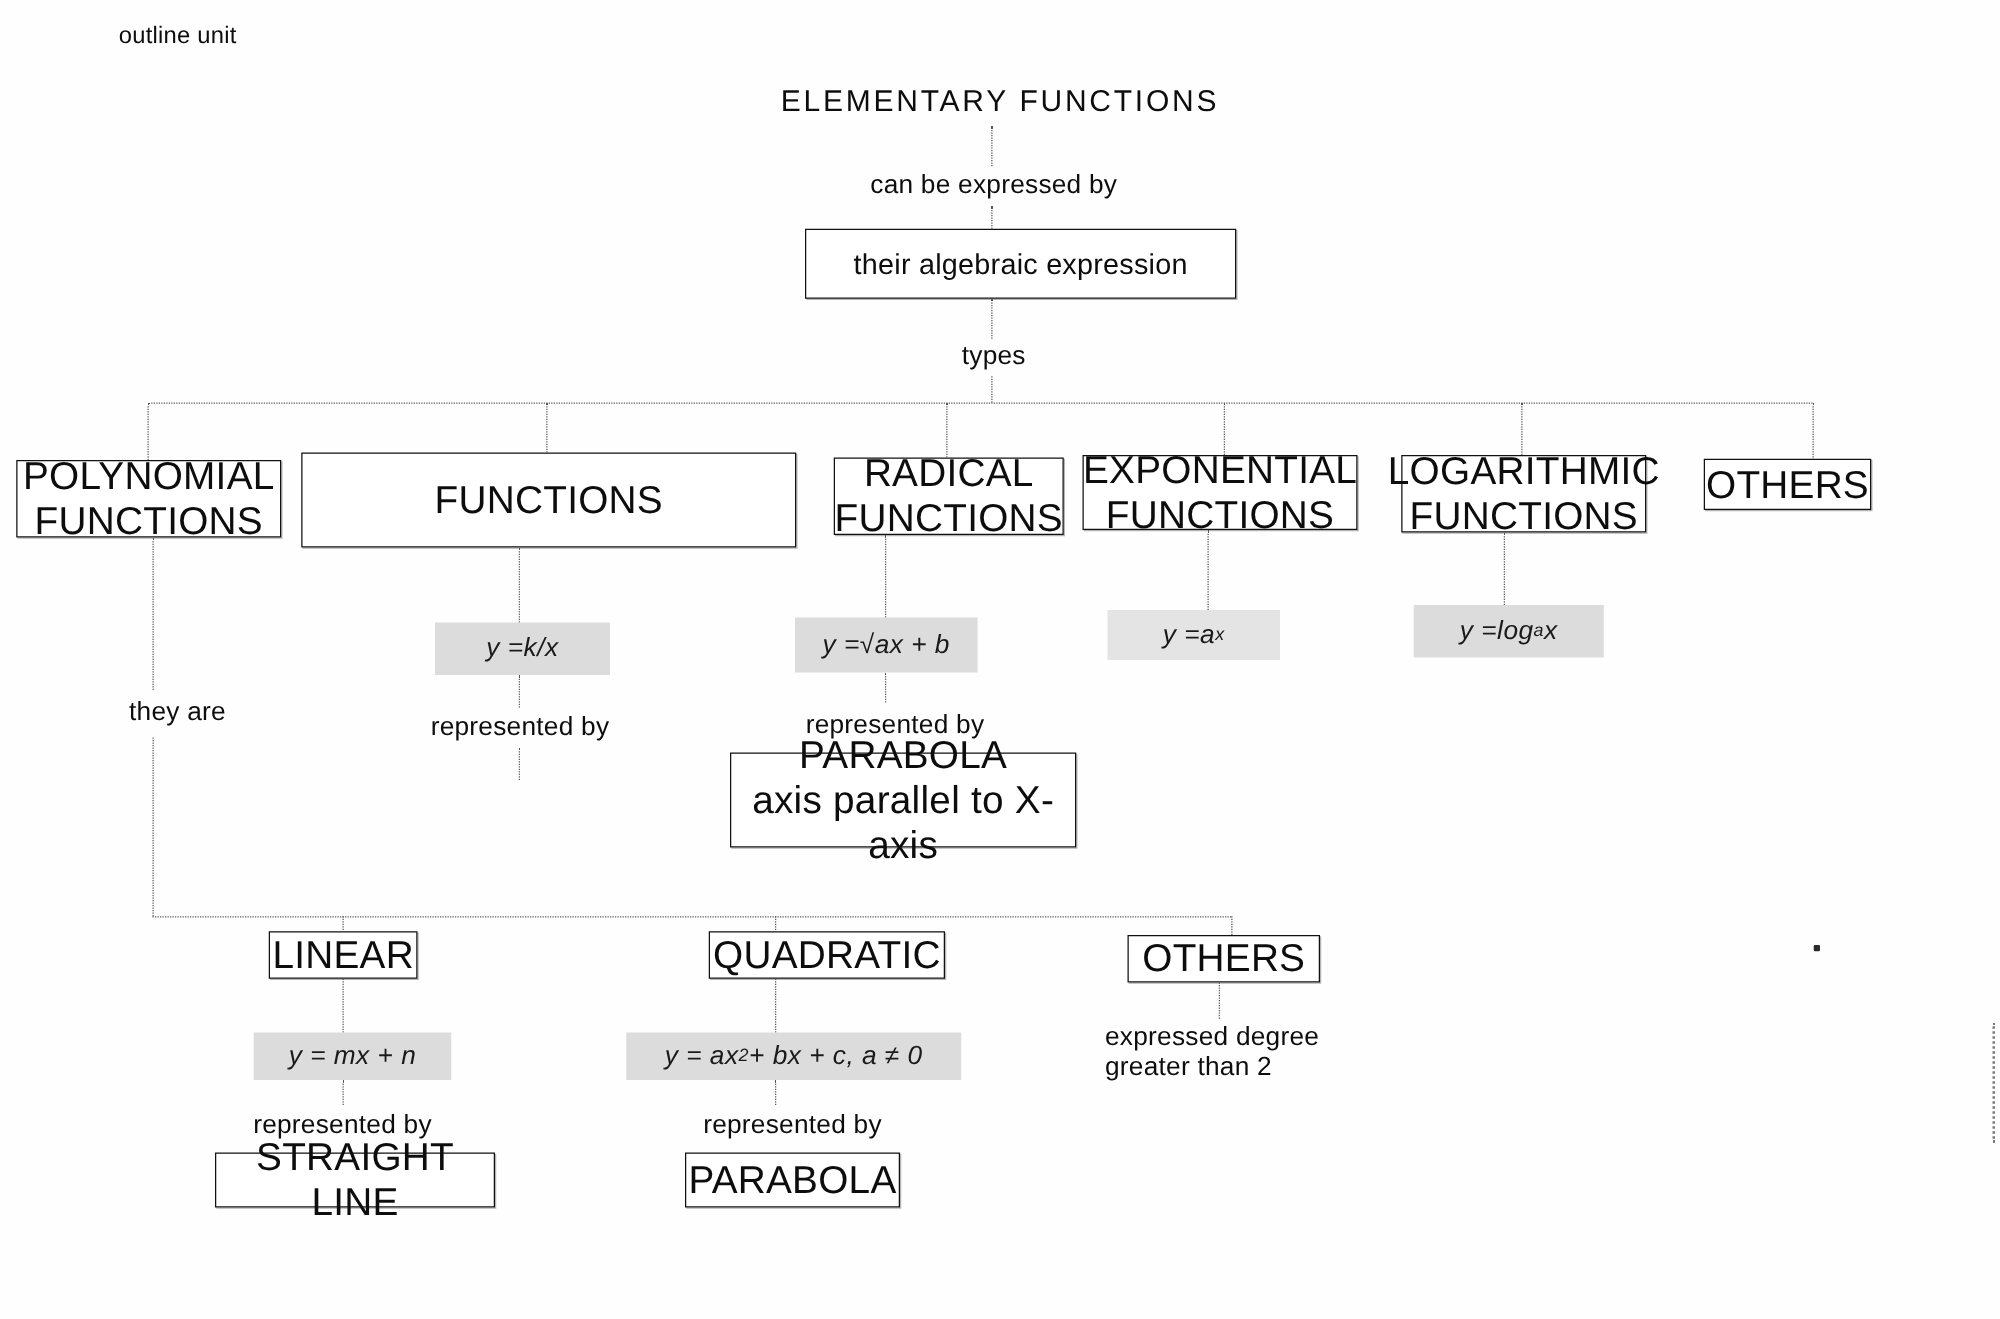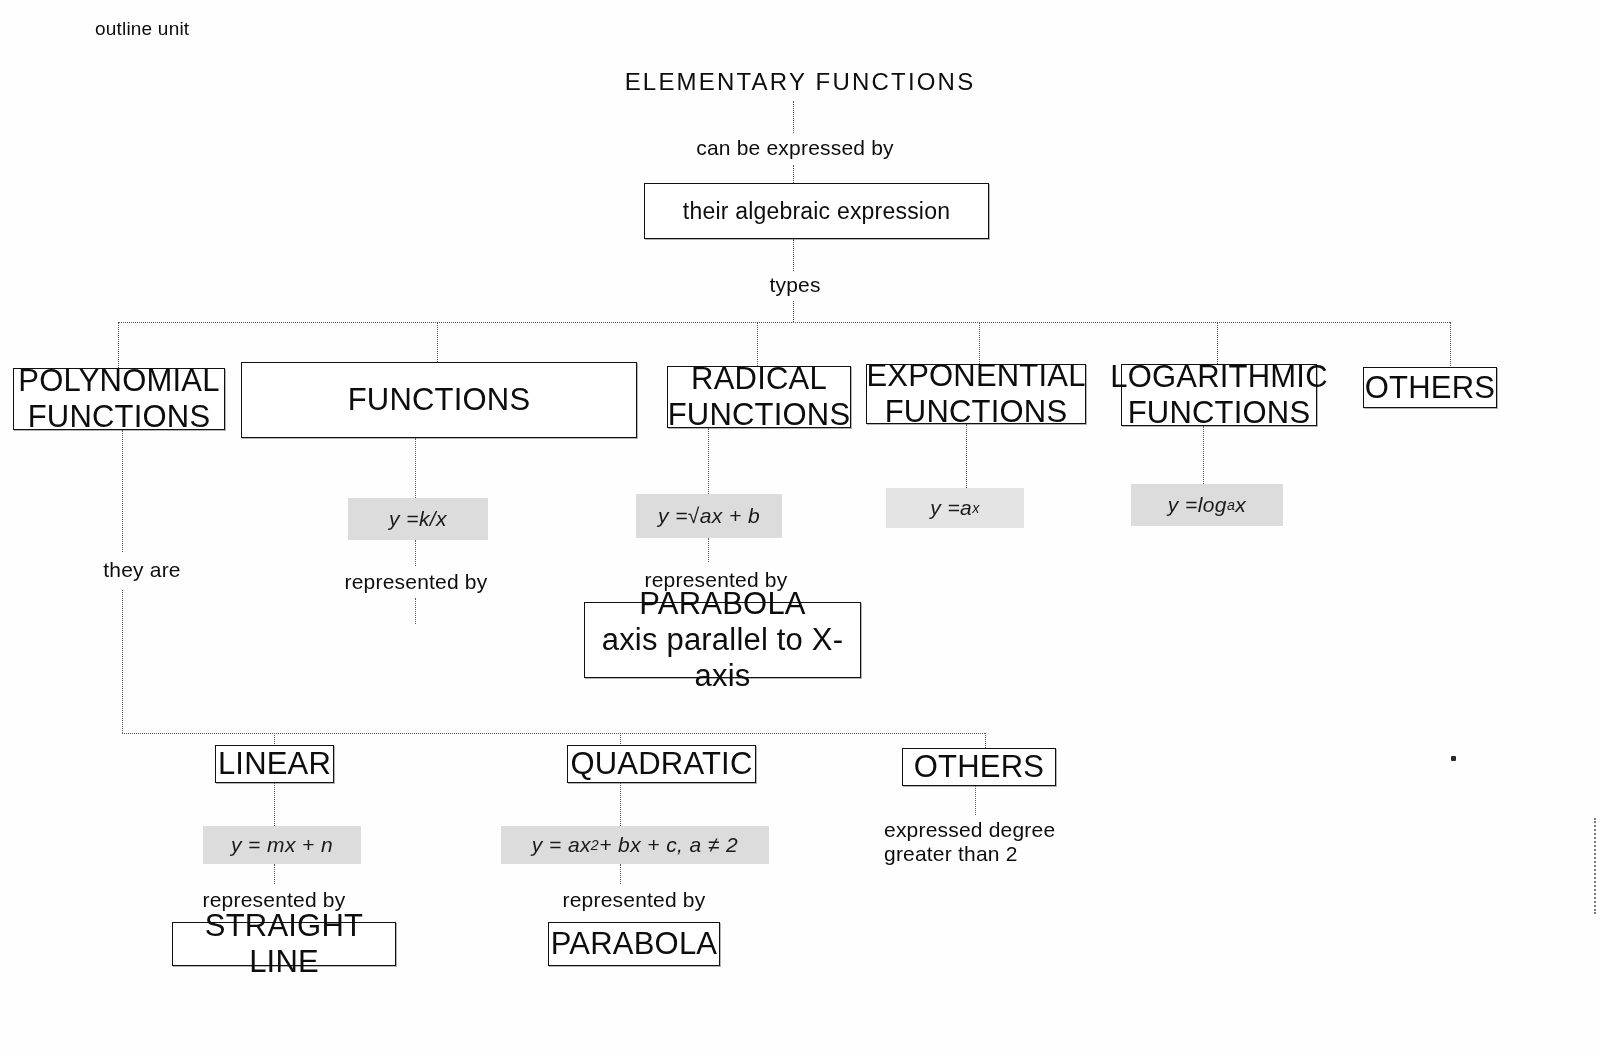--- a/index.html
+++ b/index.html
@@ -223,21 +223,21 @@
   <div class="vline" style="left:620px; top:783px; height:43px;"></div>
   <div class="vline" style="left:975px; top:786px; height:29px;"></div>
 
   <div class="formula t-form" style="left:203px; top:826px; width:158px; height:38px;">
     <span>y = mx + n</span>
   </div>
 
   <div class="formula t-form" style="left:501px; top:826px; width:268px; height:38px;">
     <span>y = ax</span>
       <sup>2</sup>
-      <span> + bx + c,  a ≠ 2</span>
+      <span> + bx + c,  a ≠ 0</span>
   </div>
 
   <div class="node plain t-note" style="left:884px; top:818px; width:240px; height:56px; align-items:flex-start; justify-content:flex-start; text-align:left;">
     <span class="multiline-line">expressed degree</span>
     <span class="multiline-line">greater than 2</span>
   </div>
 
   <div class="vline" style="left:274px; top:864px; height:20px;"></div>
   <div class="node plain t-note" style="left:183px; top:886px; width:182px; height:28px;">
     <span>represented by</span>

